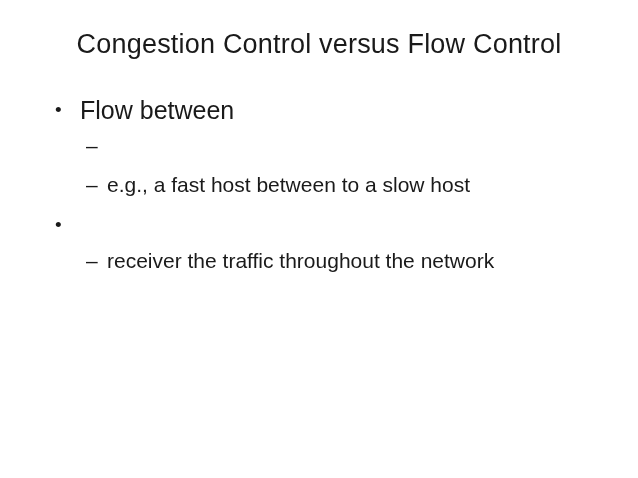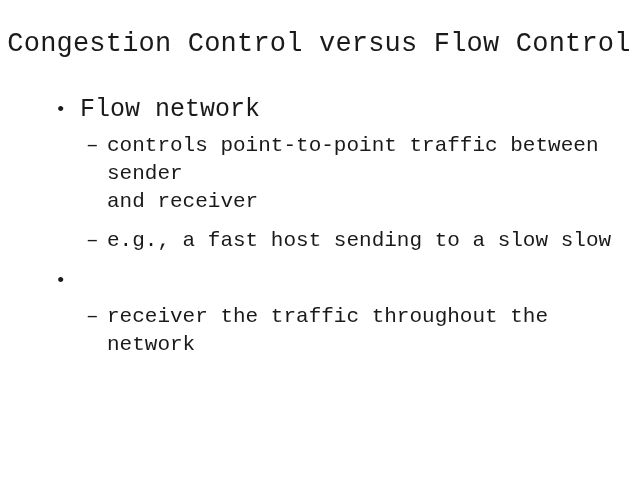--- a/index.html
+++ b/index.html
@@ -3,21 +3,21 @@
 <meta charset="utf-8">
 <style>
   * { margin: 0; padding: 0; box-sizing: border-box; }
   html, body { background: #888; }
   .slide {
     position: relative;
     width: 638px;
     height: 478px;
     background: #ffffff;
     overflow: hidden;
-    font-family: Liberation Mono, monospace;
+    font-family: Liberation Sans, sans-serif;
     color: #1a1a1a;
   }
   .slide-title {
     margin-top: 26px;
     font-size: 27px;
     line-height: 36px;
     text-align: center;
     font-weight: 400;
     letter-spacing: 0.2px;
   }
@@ -58,32 +58,30 @@
 <body>
 
 <div class="slide">
   <div class="slide-title">Congestion Control versus Flow Control</div>
 
   <div class="slide-body">
     <ul class="bullet-list">
 
       <li class="l1">
         <span class="glyph">•</span>
-        <span class="l1-text">Flow network</span>
+        <span class="l1-text">Flow between</span>
       </li>
 
       <li class="l2">
         <span class="glyph">–</span>
-        <span class="sub-text">controls point-to-point traffic between sender
-and receiver</span>
       </li>
 
       <li class="l2">
         <span class="glyph">–</span>
-        <span class="sub-text">e.g., a fast host sending to a slow slow</span>
+        <span class="sub-text">e.g., a fast host between to a slow host</span>
       </li>
 
       <li class="l1">
         <span class="glyph">•</span>
       </li>
 
       <li class="l2">
         <span class="glyph">–</span>
         <span class="sub-text">receiver the traffic throughout the network</span>
       </li>

